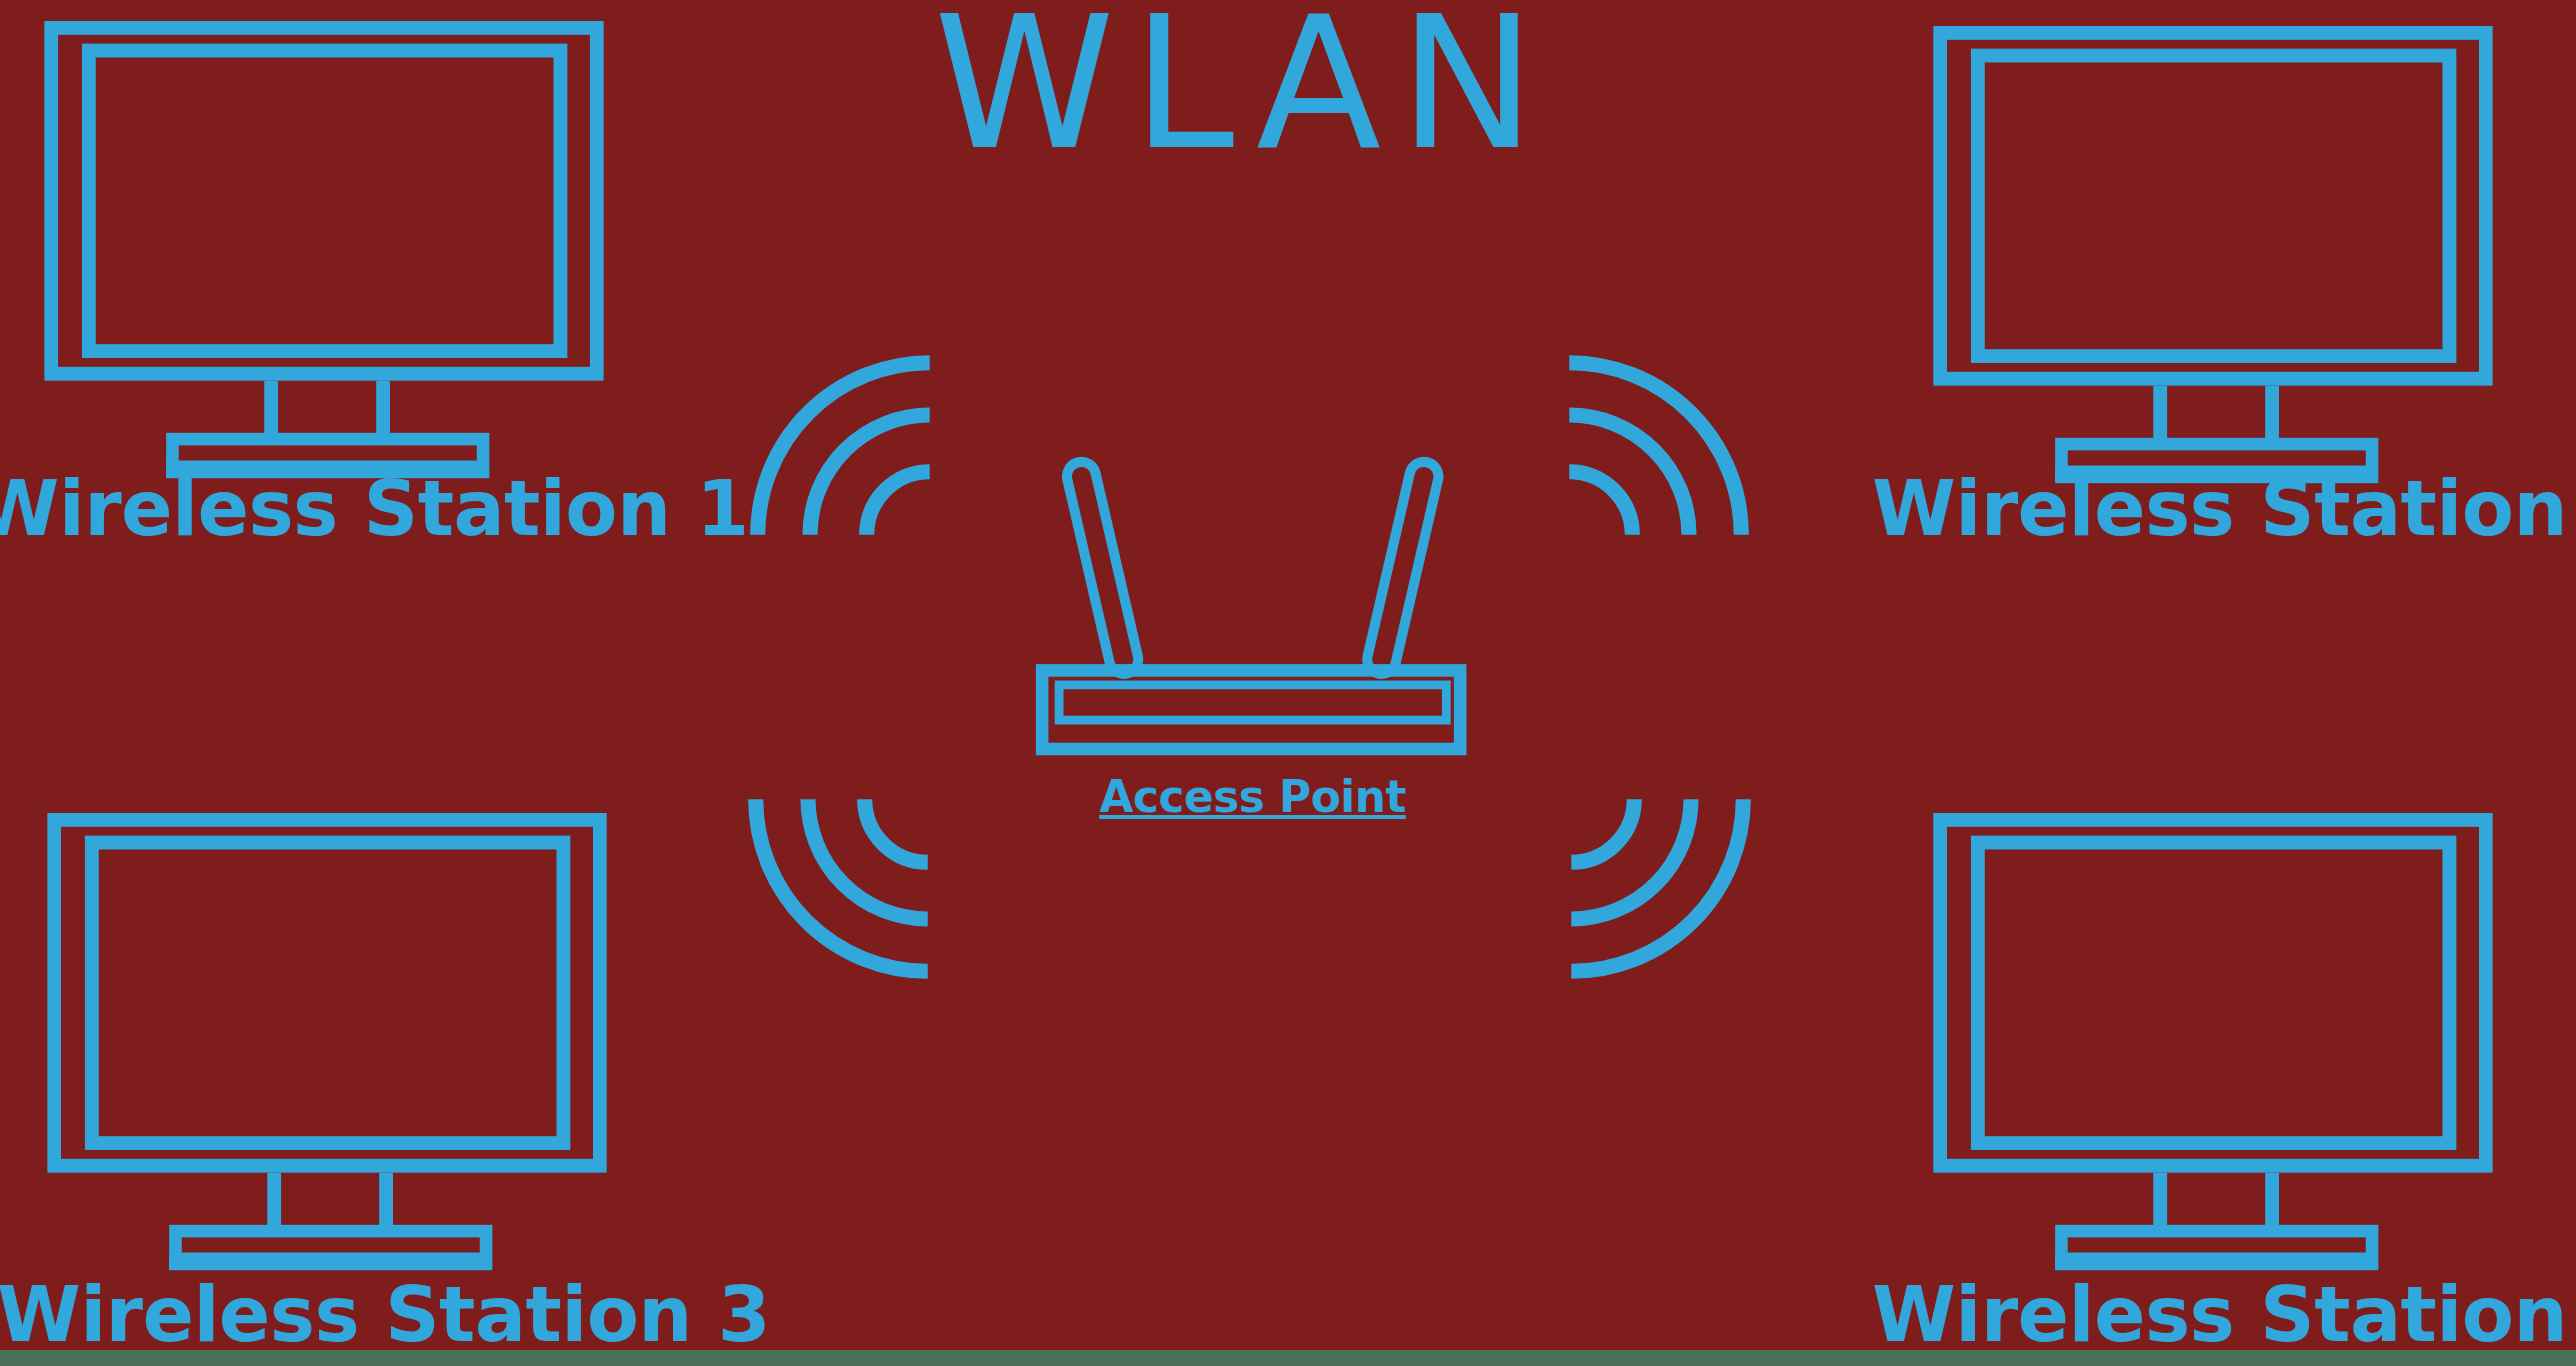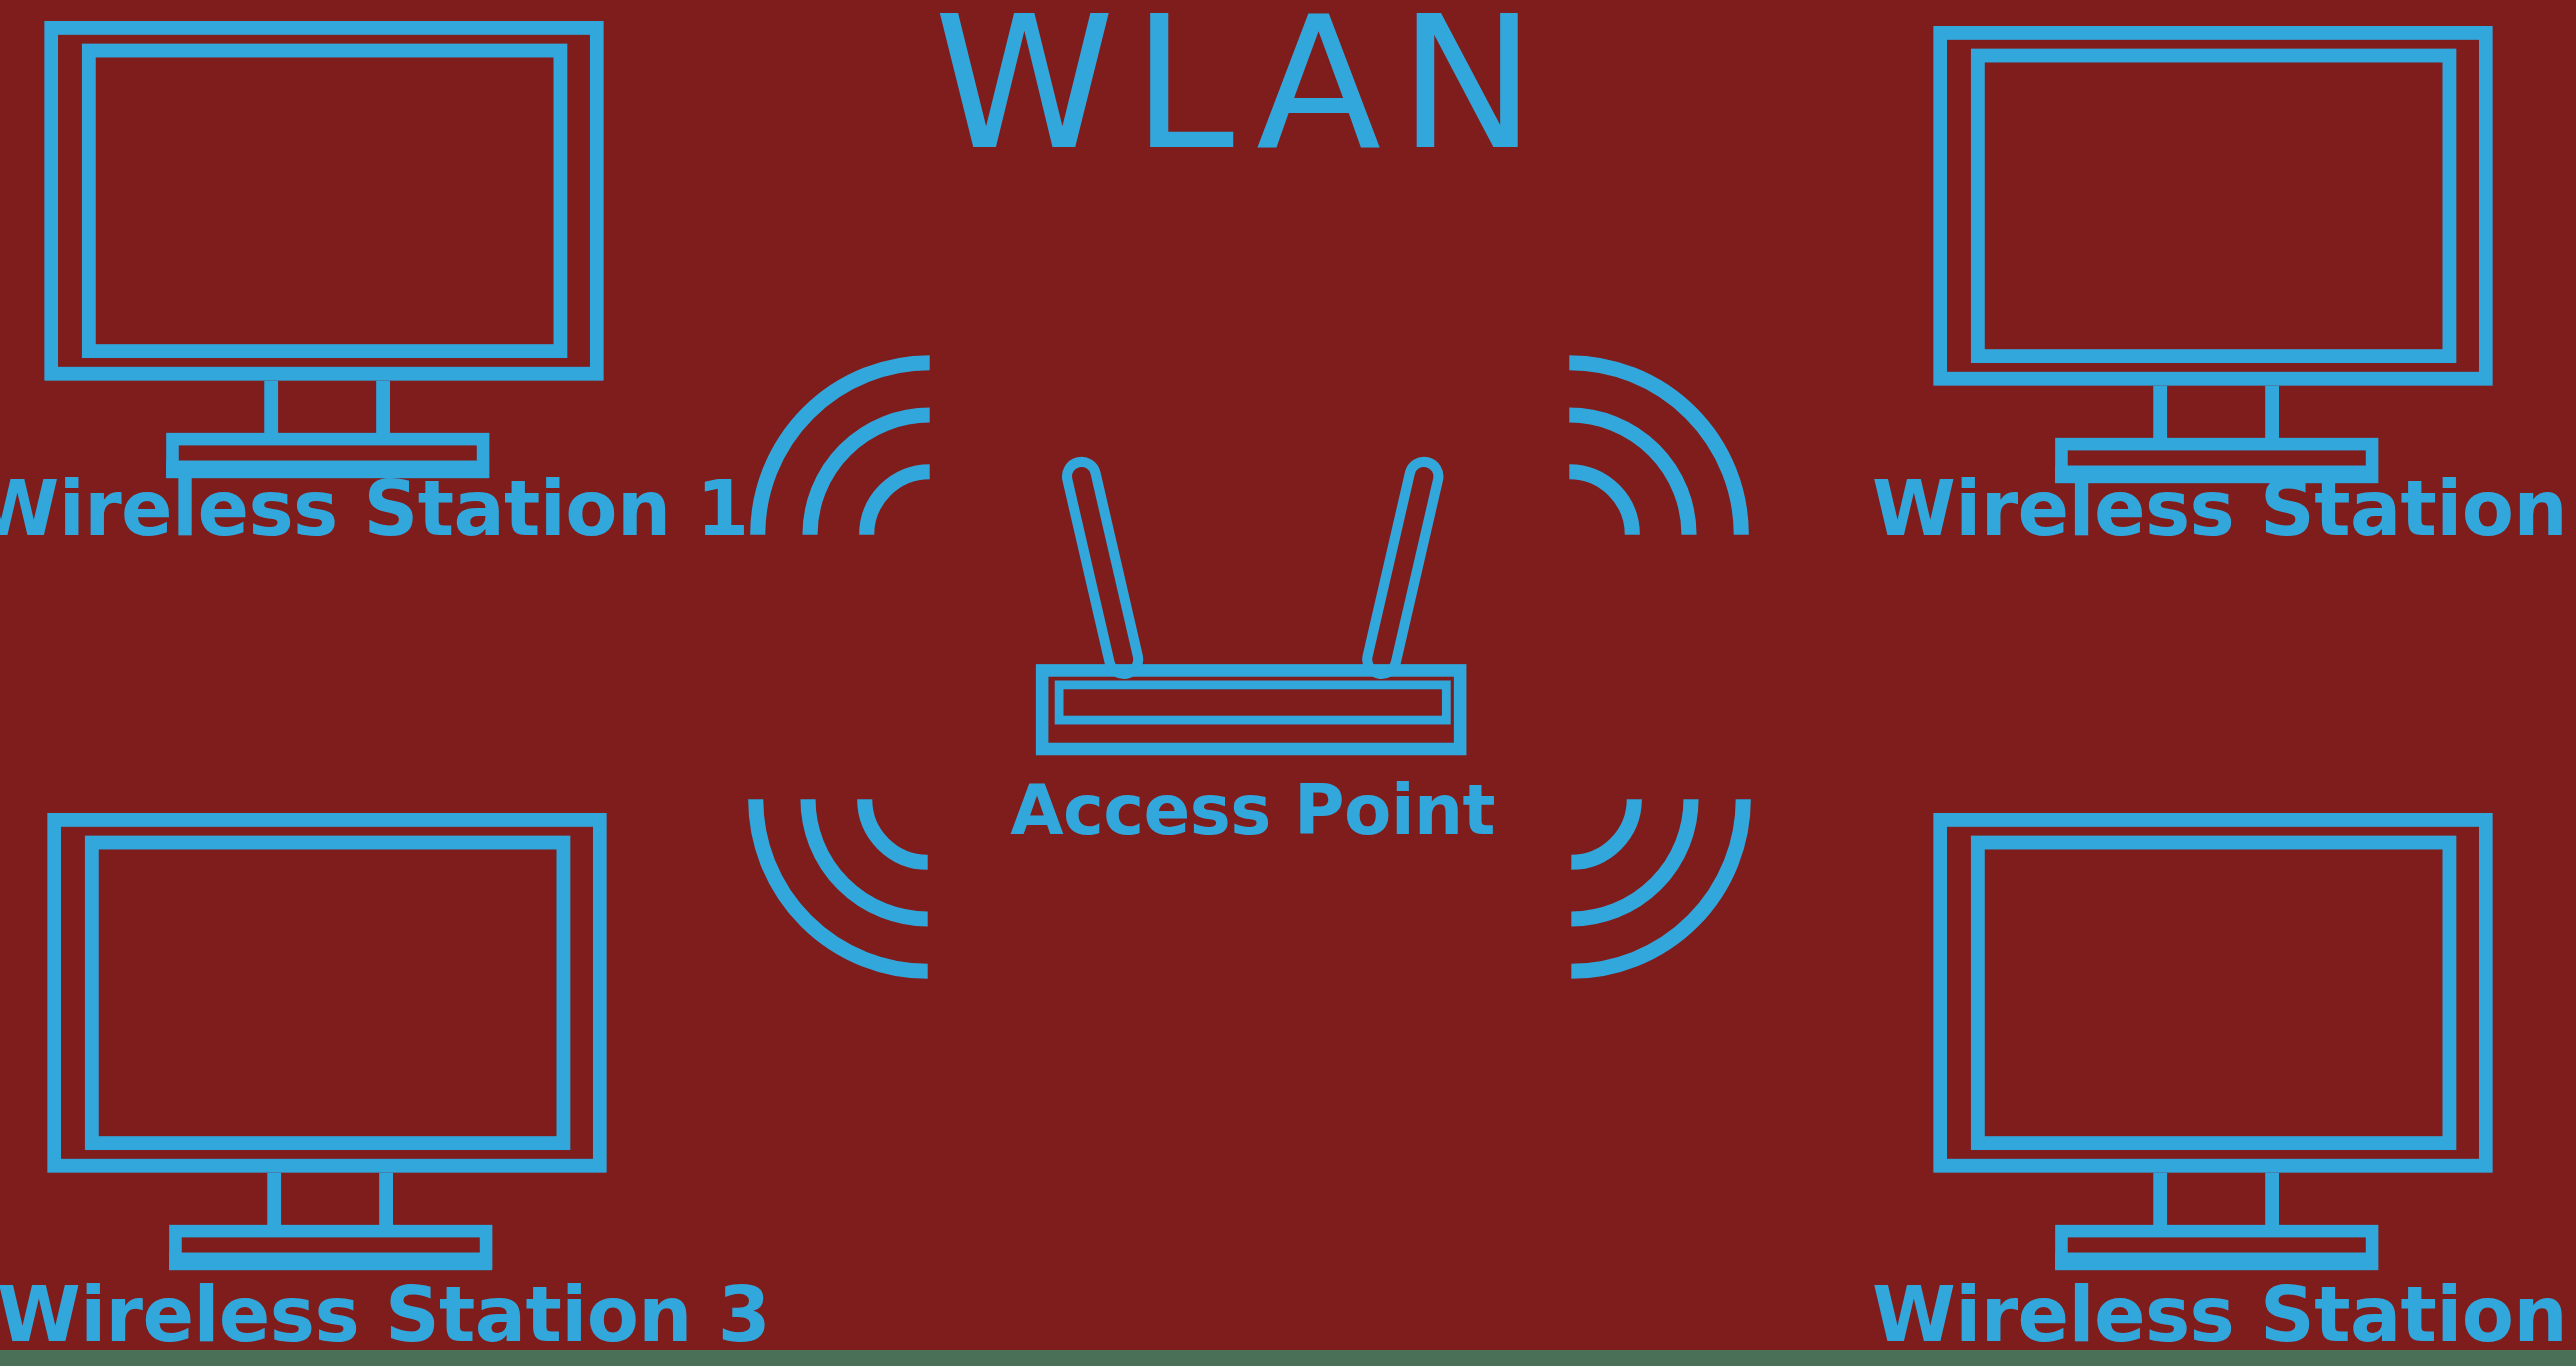--- a/index.html
+++ b/index.html
@@ -47,26 +47,27 @@
   #label-st2{ left:1872px; top:467px;  }
   #label-st3{ left:-3.1px;   top:1273px; }
   #label-st4{ left:1872px; top:1273px; }
 
   .ap-label{
     position:absolute;
     left:1001px;
     top:773px;
     width:503px;
     text-align:center;
-    font-size:69px;
+    font-size:44px;
     font-weight:700;
     line-height:1.1;
     letter-spacing:-0.6px;
     color:#32A7DC;
     white-space:nowrap;
+    text-decoration:underline;
   }
 
   .monitor{ width:560px; height:459px; }
   #mon-st1{ left:44px;   top:21px;   }
   #mon-st2{ left:1933px; top:26.4px;   }
   #mon-st3{ left:47px;   top:813px; }
   #mon-st4{ left:1933px; top:813px; }
 
   .wifi{ width:189px; height:189px; }
   #wifi-tl{ left:747px; top:352px;  }

